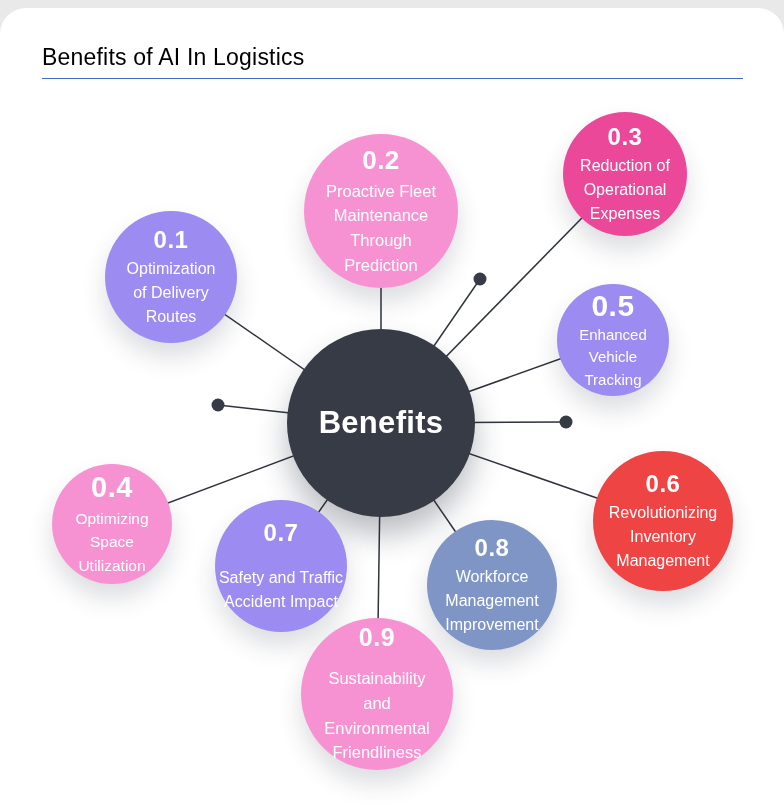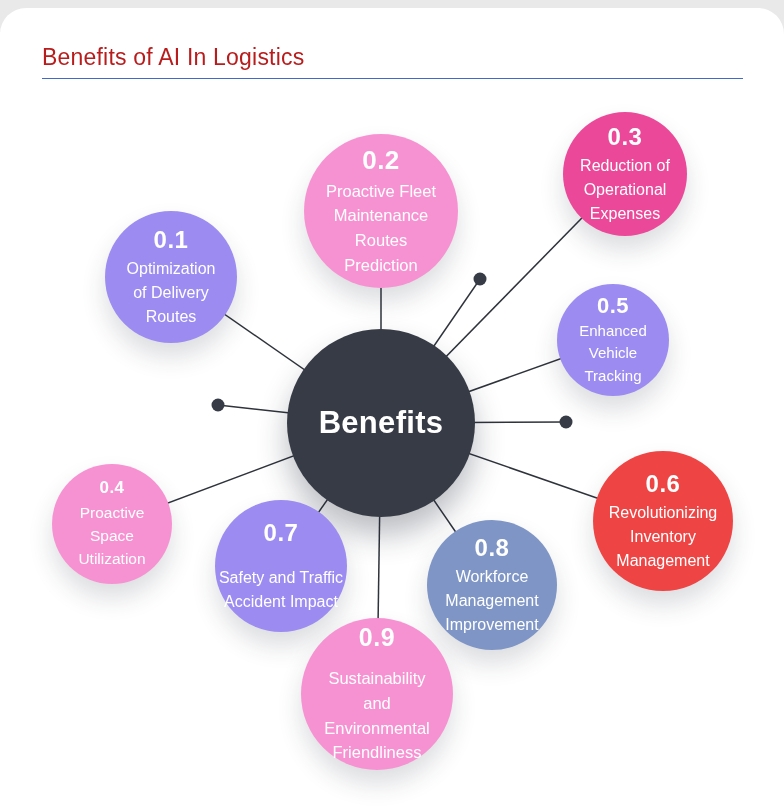--- a/index.html
+++ b/index.html
@@ -24,21 +24,21 @@
     border-radius: 26px 26px 0 0;
   }
   .title {
     position: absolute;
     left: 42px;
     top: 44px;
     margin: 0;
     font-size: 23px;
     font-weight: 500;
     letter-spacing: 0.2px;
-    color: #b91c1c;
+    color: #000000;
     z-index: 3;
   }
   .rule {
     position: absolute;
     left: 42px;
     top: 78px;
     width: 701px;
     height: 0;
     border-top: 1.6px solid #4169c8;
     z-index: 3;
@@ -86,24 +86,24 @@
   }
   
   .n1 { left: 105px; top: 211px; width: 132px; height: 132px; }
   .n1 .lbl { max-width: 104px; }
   .n2 { left: 304px; top: 134px; width: 154px; height: 154px; }
   .n2 .num { font-size: 26px; }
   .n2 .lbl { max-width: 122px; font-size: 16.5px; }
   .n3 { left: 563px; top: 112px; width: 124px; height: 124px; }
   .n3 .lbl { max-width: 108px; }
   .n4 { left: 52px;  top: 464px; width: 120px; height: 120px; }
-  .n4 .num { font-size: 17px; }
+  .n4 .num { font-size: 29px; }
   .n4 .lbl { max-width: 92px; font-size: 15.5px; }
   .n5 { left: 557px; top: 284px; width: 112px; height: 112px; }
-  .n5 .num { font-size: 22px; margin-bottom: 1px; }
+  .n5 .num { font-size: 30px; margin-bottom: 1px; }
   .n5 .lbl { max-width: 92px; font-size: 15px; }
   .n6 { left: 593px; top: 451px; width: 140px; height: 140px; }
   .n6 .lbl { max-width: 126px; }
   .n7 { left: 215px; top: 500px; width: 132px; height: 132px; }
   .n7 .lbl { max-width: 128px; margin-top: 16px; }
   .n8 { left: 427px; top: 520px; width: 130px; height: 130px; }
   .n8 .lbl { max-width: 118px; }
   .n9 { left: 301px; top: 618px; width: 152px; height: 152px; }
   .n9 .num { font-size: 25px; }
   .n9 .lbl { max-width: 114px; font-size: 16.5px; }
@@ -143,31 +143,31 @@
     <span class="clabel">Benefits</span>
   </div>
 
   <div class="node n1" style="background: rgb(156, 139, 240);">
     <div class="num">0.1</div>
     <div class="lbl">Optimization of Delivery Routes</div>
   </div>
 
   <div class="node n2" style="background: rgb(247, 146, 210);">
     <div class="num">0.2</div>
-    <div class="lbl">Proactive Fleet Maintenance Routes Prediction</div>
+    <div class="lbl">Proactive Fleet Maintenance Through Prediction</div>
   </div>
 
   <div class="node n3" style="background: #ec4899;">
     <div class="num">0.3</div>
     <div class="lbl">Reduction of Operational Expenses</div>
   </div>
 
   <div class="node n4" style="background: rgb(247, 146, 210);">
     <div class="num">0.4</div>
-    <div class="lbl">Proactive Space Utilization</div>
+    <div class="lbl">Optimizing Space Utilization</div>
   </div>
 
   <div class="node n5" style="background: rgb(156, 139, 240);">
     <div class="num">0.5</div>
     <div class="lbl">Enhanced Vehicle Tracking</div>
   </div>
 
   <div class="node n6" style="background: #ef4444;">
     <div class="num">0.6</div>
     <div class="lbl">Revolutionizing Inventory Management</div>

